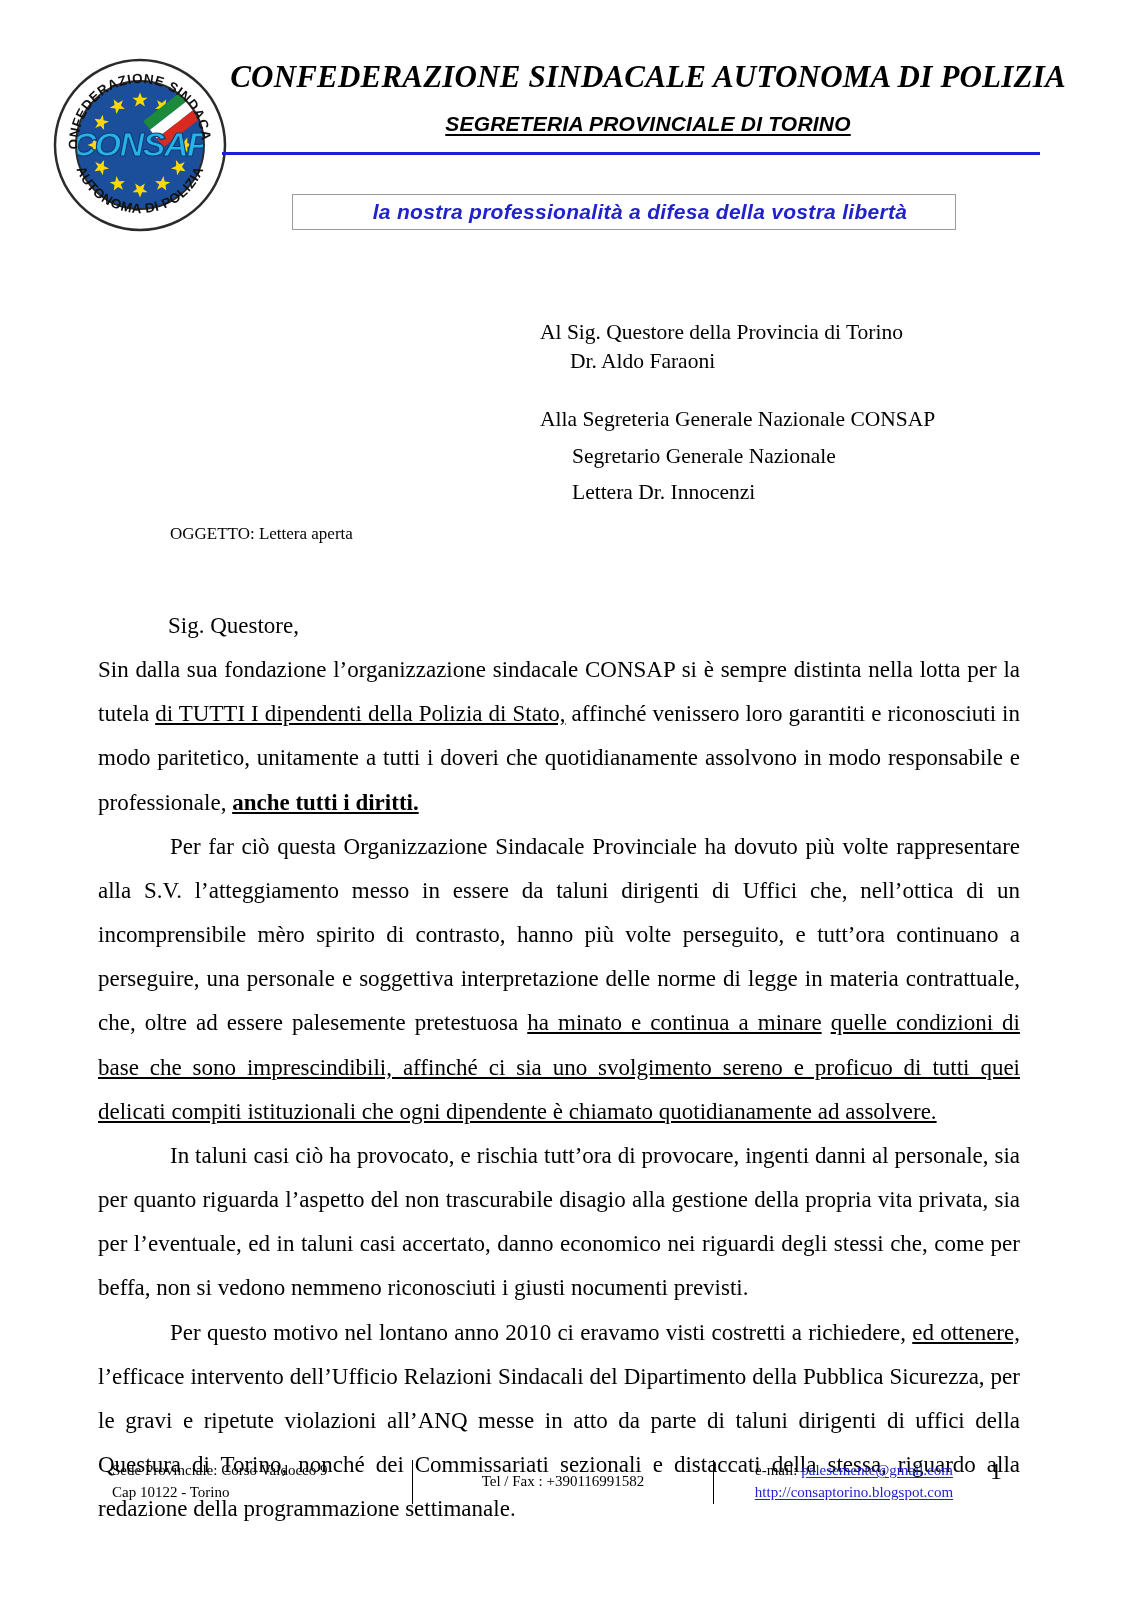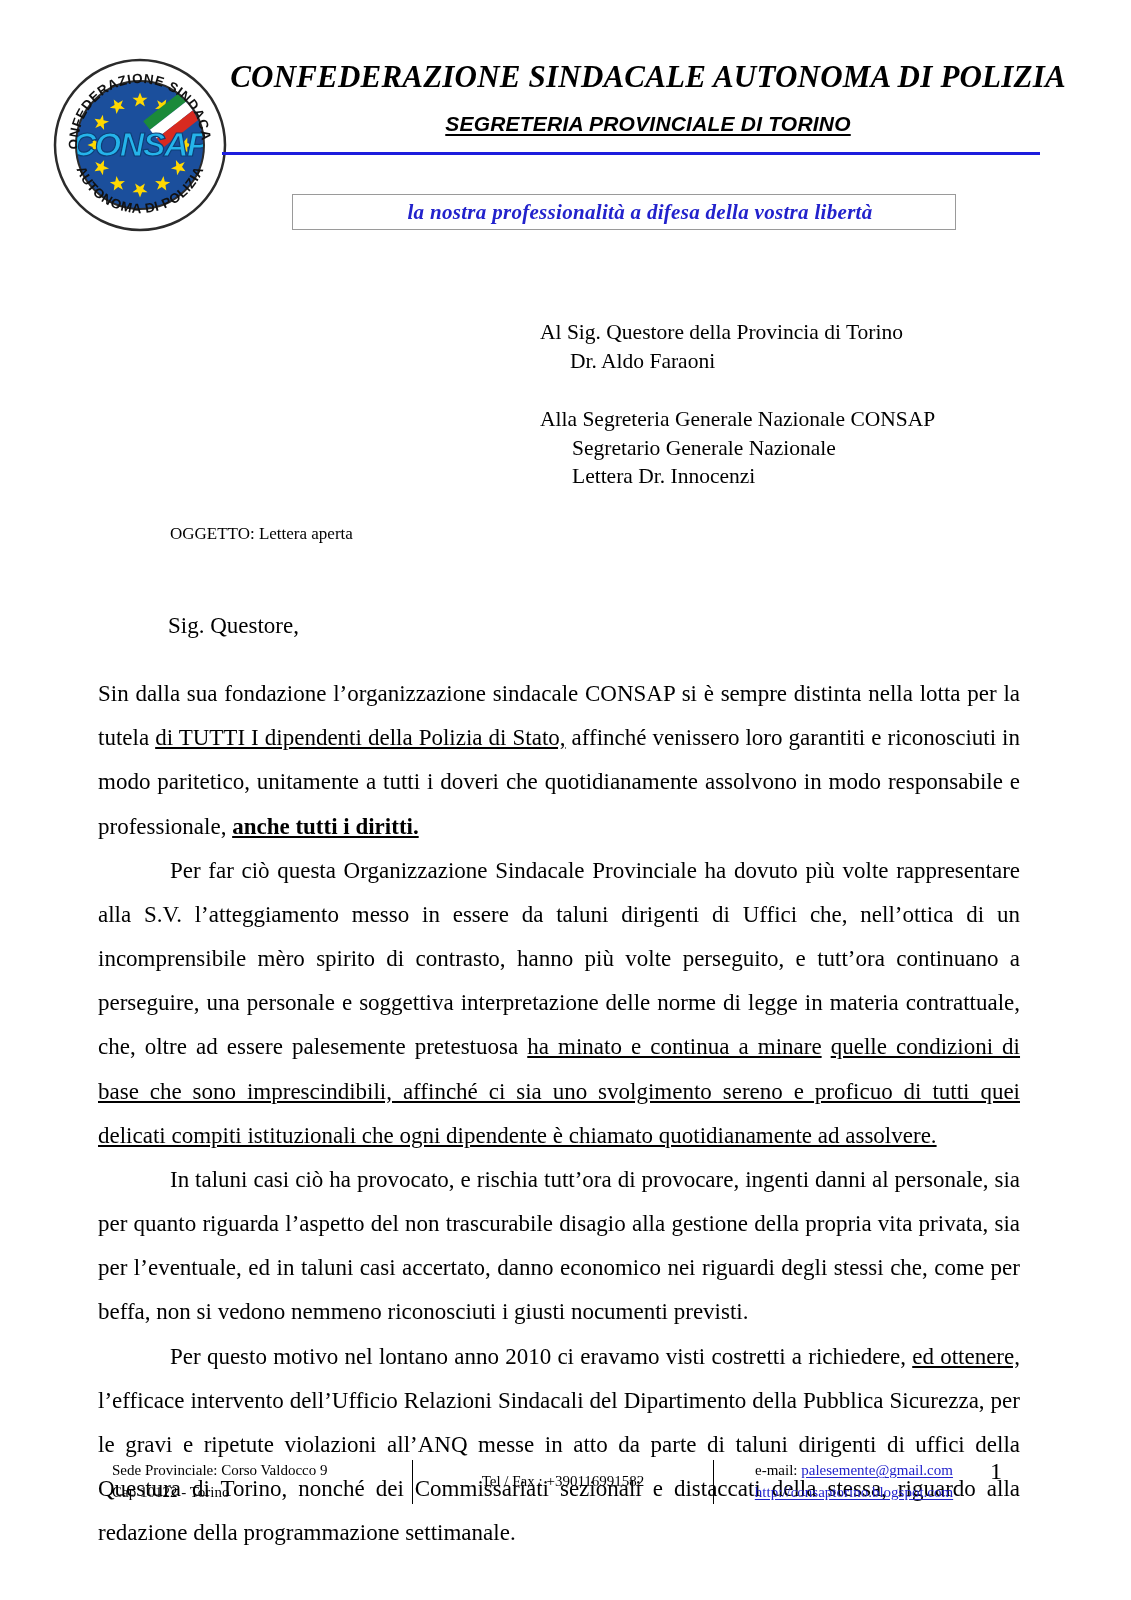--- a/index.html
+++ b/index.html
@@ -80,41 +80,41 @@
     width: 664px;
     height: 36px;
     border: 1px solid #9a9a9a;
     box-sizing: border-box;
     display: flex;
     align-items: center;
     justify-content: center;
   }
   .motto-text {
     color: #2222cc;
-    font-family: Liberation Serif, serif;
+    font-family: Liberation Sans, sans-serif;
     font-style: italic;
     font-weight: bold;
     font-size: 21px;
     letter-spacing: 0.3px;
     margin-left: 32px;
   }
 
   
   .addresses {
     position: absolute;
     left: 540px;
     top: 318px;
     width: 520px;
     font-size: 21.5px;
     line-height: 1.33;
   }
   .addr-block { margin-bottom: 30px; }
   .addr-line { white-space: nowrap; }
   .addr-line.indent1 { padding-left: 30px; }
-  .addr-line.indent2 { padding-left: 32px; }
+  .addr-line.indent2 { padding-left: 32px; margin-top: 8px; }
 
   
   .subject {
     position: absolute;
     left: 170px;
     top: 524px;
     font-size: 17px;
   }
 
   
@@ -126,21 +126,21 @@
     font-size: 23px;
     line-height: 1.92;
     text-align: justify;
     text-justify: inter-word;
   }
   .salutation {
     padding-left: 70px;
     text-align: left;
   }
   .para { margin: 0; text-indent: 72px; text-align: justify; }
-  .para.noindent { text-indent: 0; margin-top: 24px; }
+  .para.noindent { text-indent: 0; }
   .u { text-decoration: underline; text-underline-offset: 2px; }
   .b { font-weight: bold; }
 
   
   .footer {
     position: absolute;
     left: 112px;
     top: 1460px;
     width: 910px;
     display: flex;

